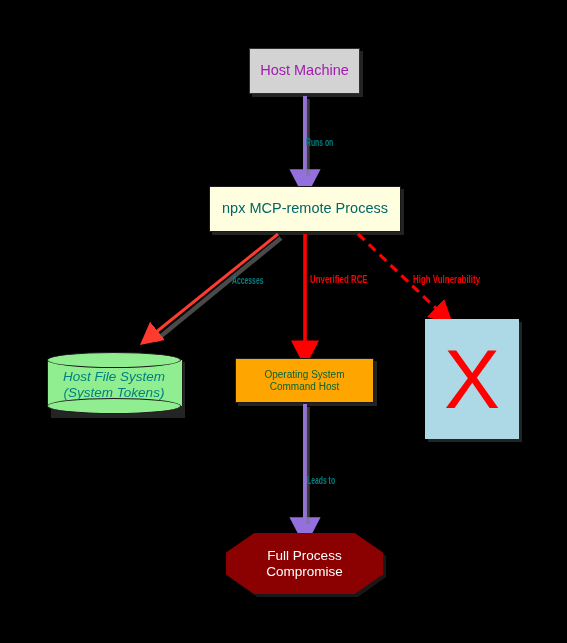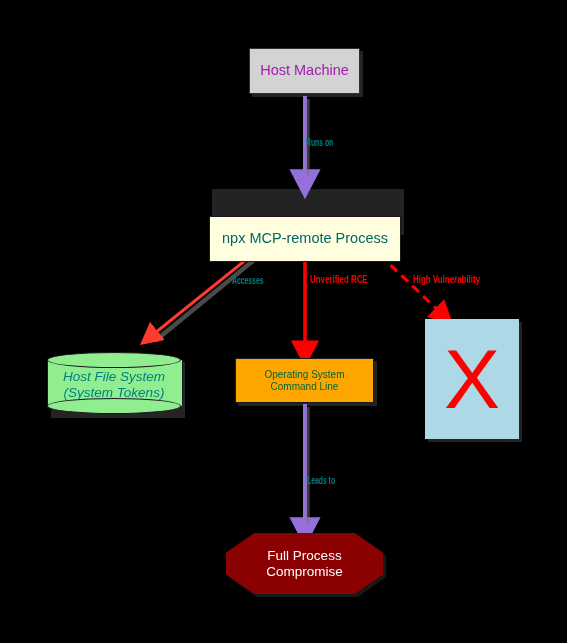--- a/index.html
+++ b/index.html
@@ -17,21 +17,21 @@
   
   #host-machine{
     left:249px;top:48px;width:111px;height:46px;
     background:#d3d3d3;border:1px solid #2f2f2f;
     color:#a21caf;font-size:14.5px;
   }
   
   #npx-process{
     left:209px;top:186px;width:192px;height:46px;
     background:#ffffe0;border:1.6px solid #1a1a1a;
-    color:#006666;font-size:14.5px;margin-top:30px;
+    color:#006666;font-size:14.5px;
   }
   
   #os-cmdline{
     left:235px;top:358px;width:139px;height:45px;
     background:#ffa500;border:1.6px solid #1a1a1a;
     color:#006633;font-size:10px;
   }
   
   #blue-box{
     left:425px;top:319px;width:94px;height:120px;
@@ -142,21 +142,21 @@
       <div>
         <div>Host File System</div>
         <div>(System Tokens)</div>
       </div>
     </div>
   </div>
 
   <div class="node" id="os-cmdline">
     <div>
       <div>Operating System</div>
-      <div>Command Line</div>
+      <div>Command Host</div>
     </div>
   </div>
 
   <div class="node" id="blue-box">
     <span class="xmark">X</span>
   </div>
 
   <div class="node" id="full-compromise">
     <div>
       <div>Full Process</div>

